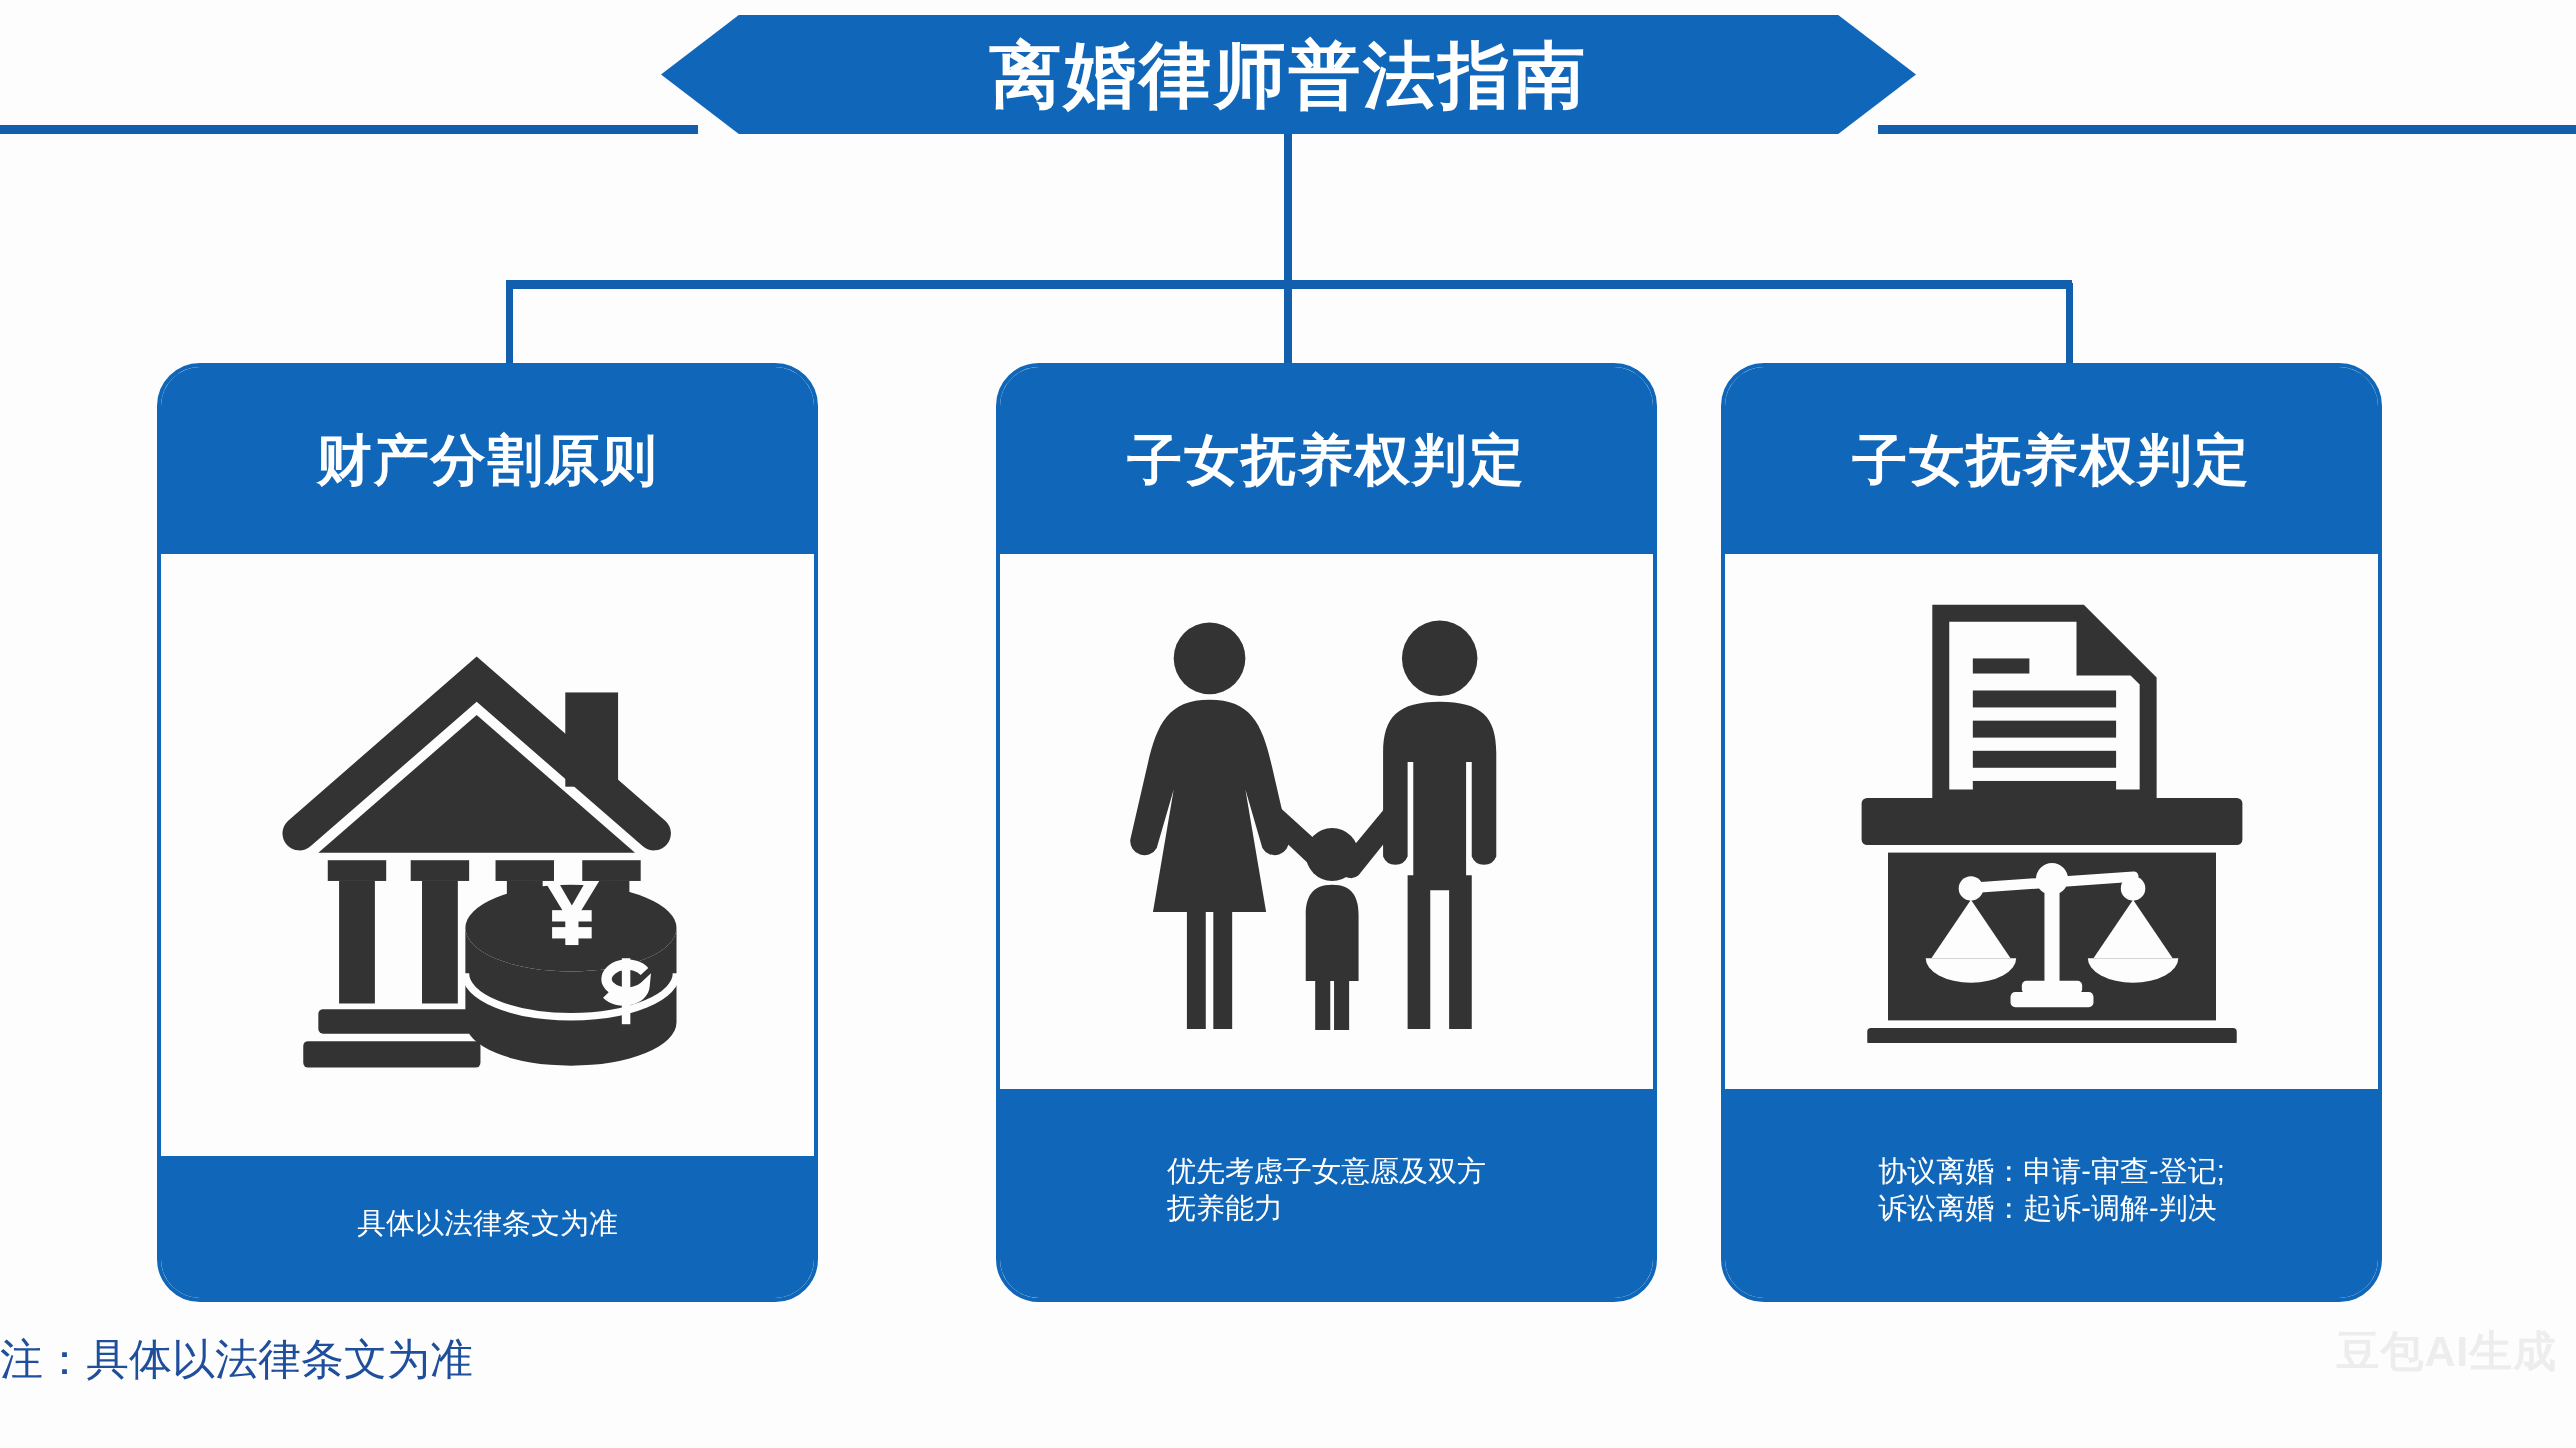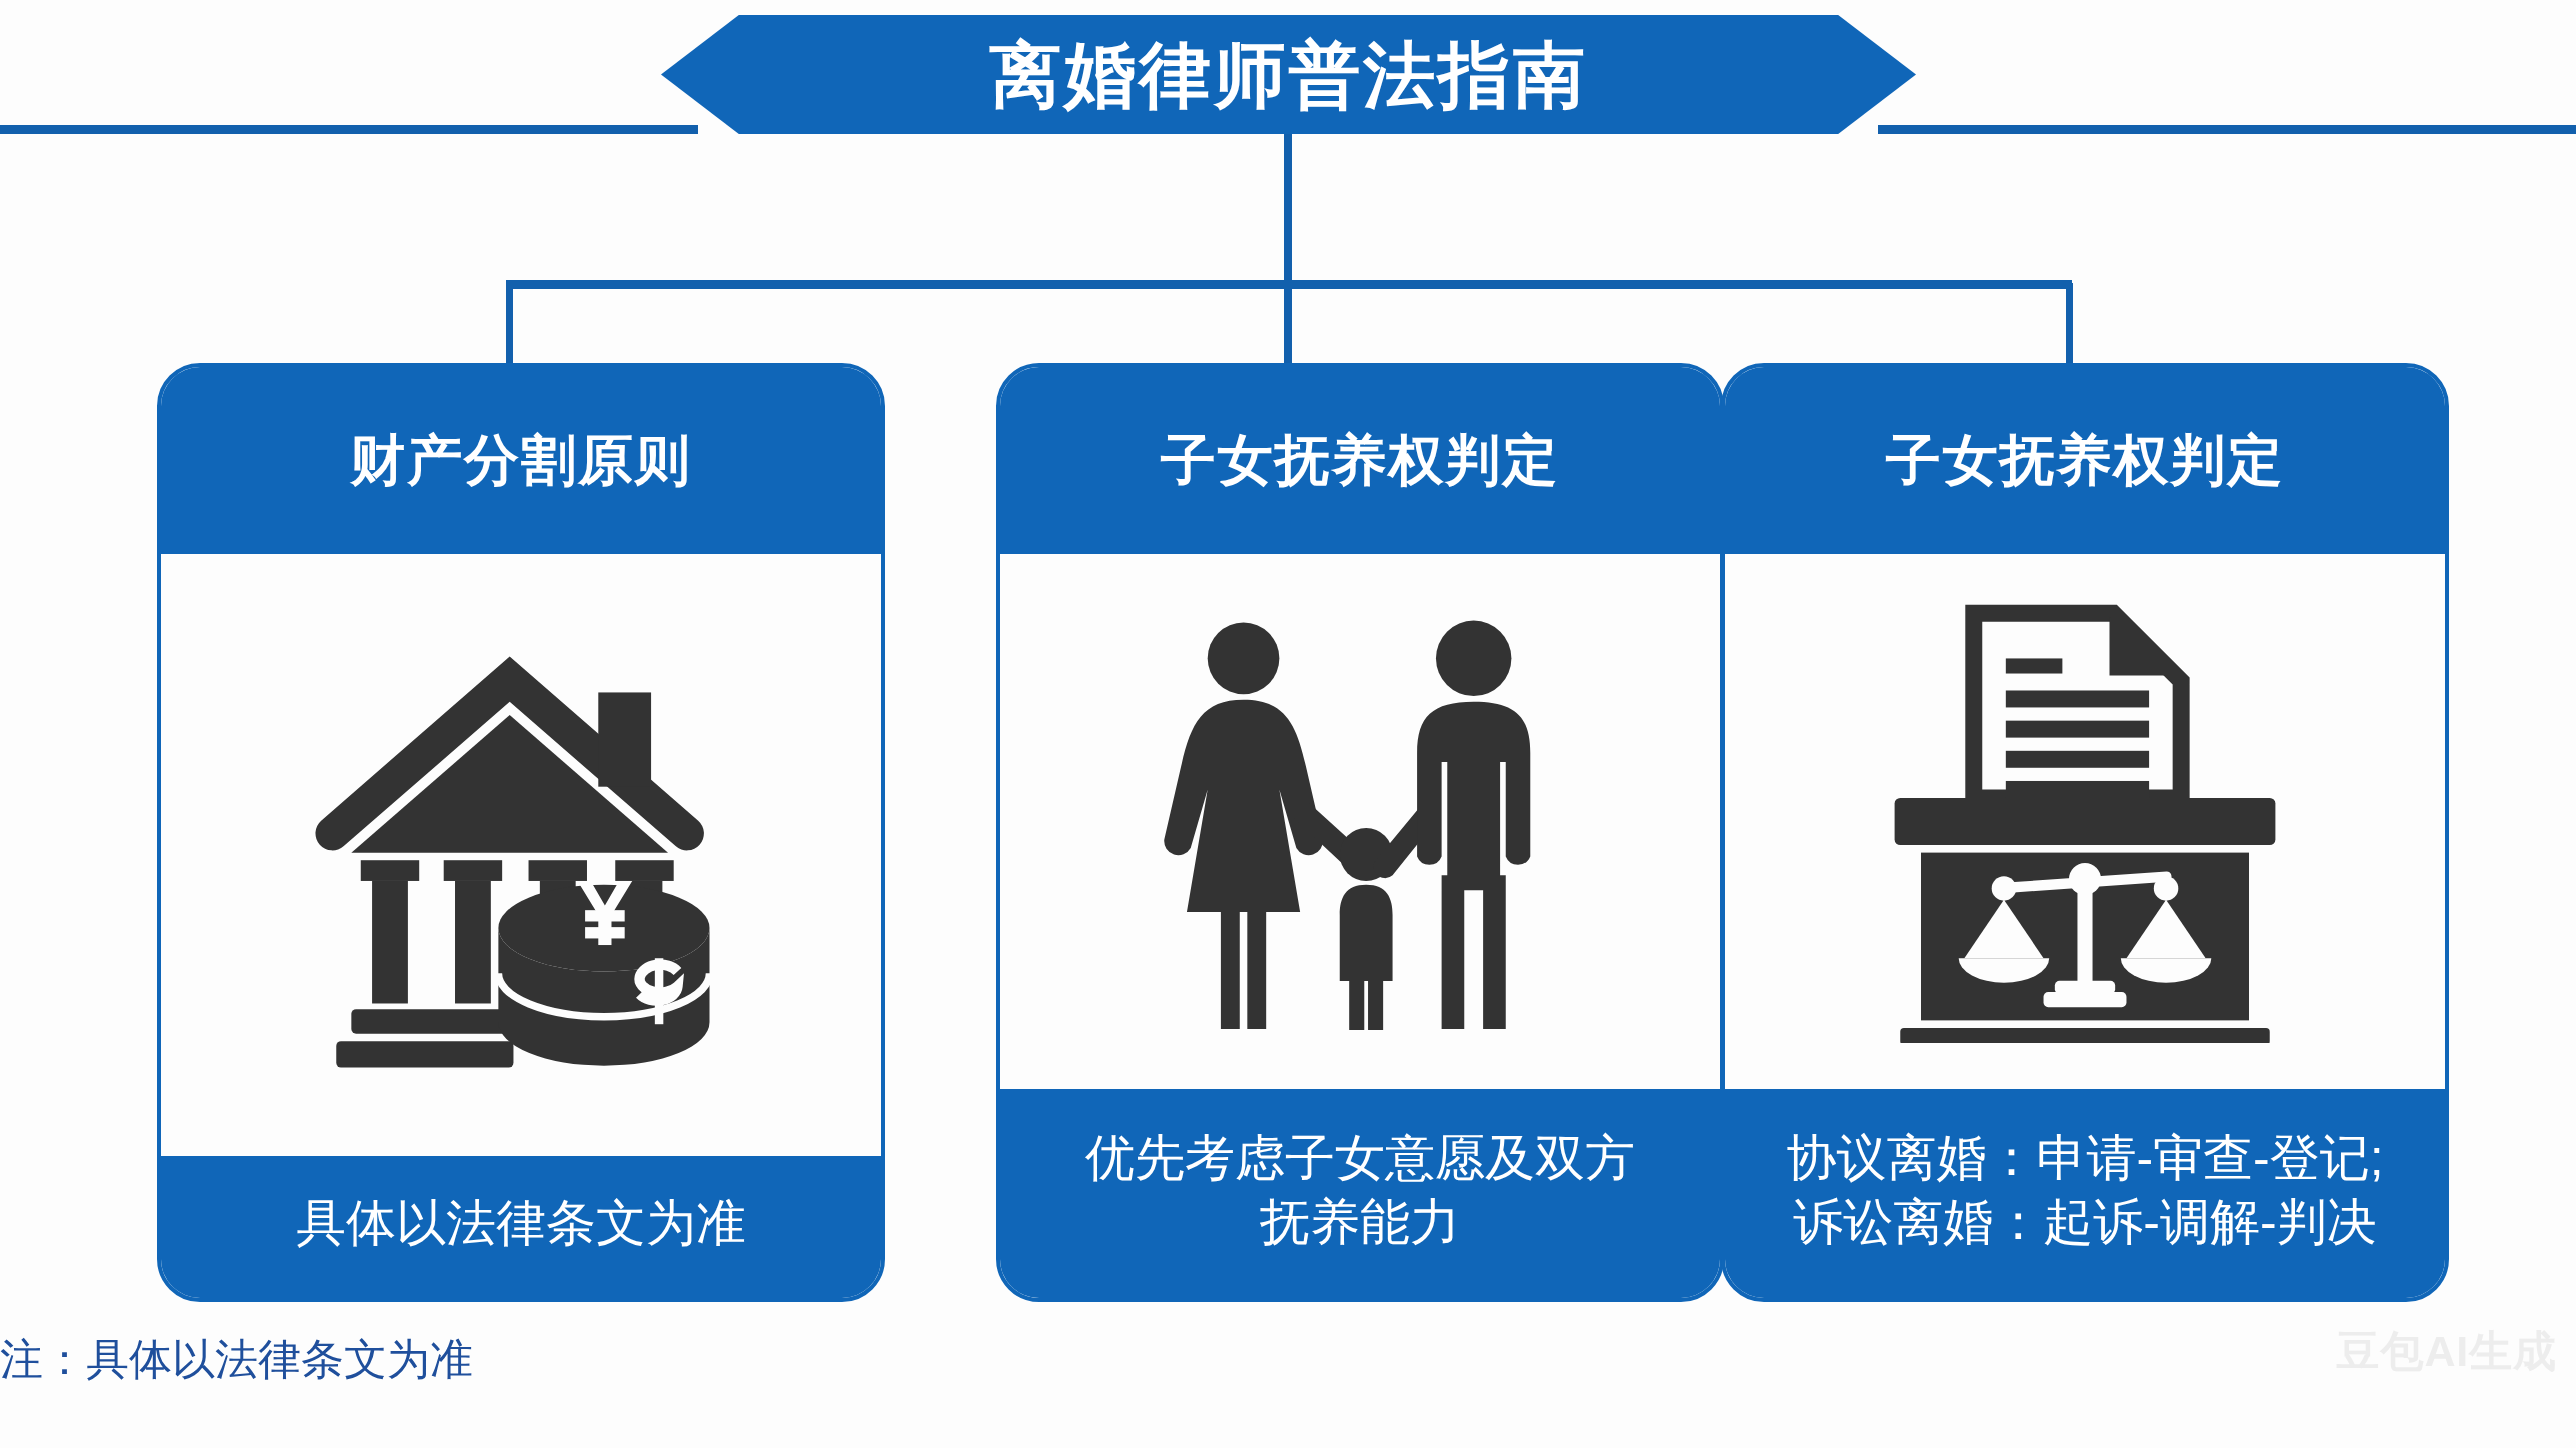--- a/index.html
+++ b/index.html
@@ -57,21 +57,21 @@
   .conn-stem       { left: 1284px; top: 134px;  width: 7.5px;    height: 149px; }
   .conn-bar        { left: 506px;  top: 280px;  width: 1566px; height: 8.5px;  }
   .conn-drop-left  { left: 506px;  top: 283px;  width: 6.6px;    height: 115px; }
   .conn-drop-mid   { left: 1284px; top: 283px;  width: 7.5px;    height: 115px; }
   .conn-drop-right { left: 2066px; top: 283px;  width: 6.6px;    height: 115px; }
 
   
   .card {
     position: absolute;
     top: 363px;
-    width: 728px;
+    width: 661px;
     height: 939px;
     border-radius: 43px;
     background: #ffffff;
     border: 4.7px solid #1066b8;
     box-sizing: border-box;
     overflow: hidden;
     display: flex;
     flex-direction: column;
   }
   .card-1 { left: 157px;  }
@@ -113,24 +113,24 @@
     align-items: center;
     justify-content: center;
     padding: 17px 22.6px 24.5px 22.6px;
     box-sizing: border-box;
   }
   .card-2 .card-foot,
   .card-3 .card-foot { min-height: 209px; }
 
   .card-foot-text {
     color: #ffffff;
-    font-size: 50px;
+    font-size: 29px;
     font-weight: normal;
     line-height: 1.28;
-    text-align: center;
+    text-align: left;
     white-space: pre-line;
   }
 
   
   .footnote {
     position: absolute;
     left: 0;
     top: 1338px;
     width: 2576px;
     color: #1f4f9c;

